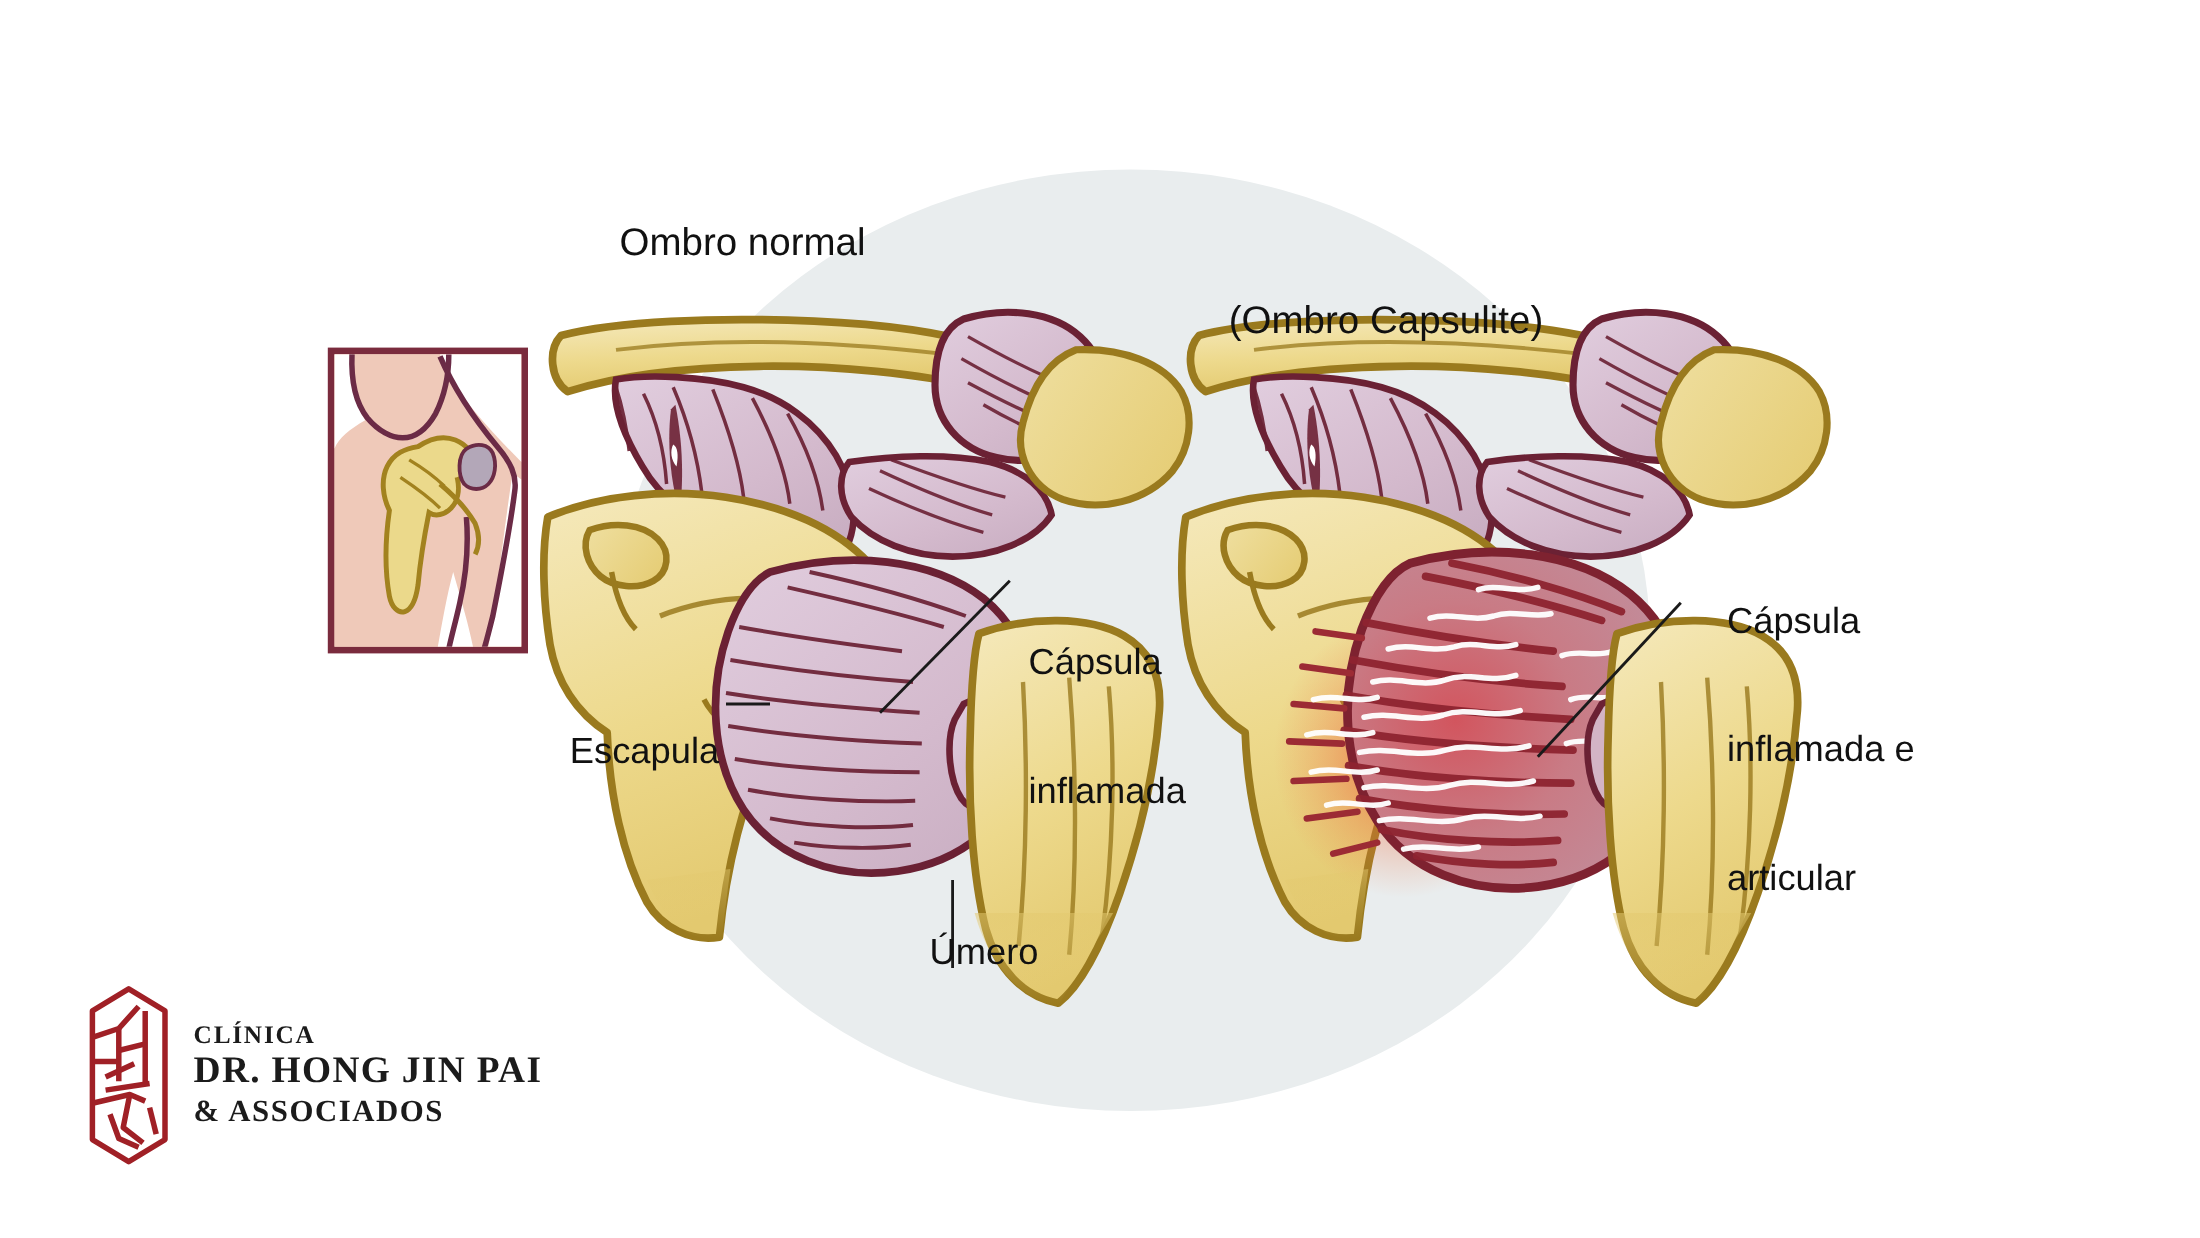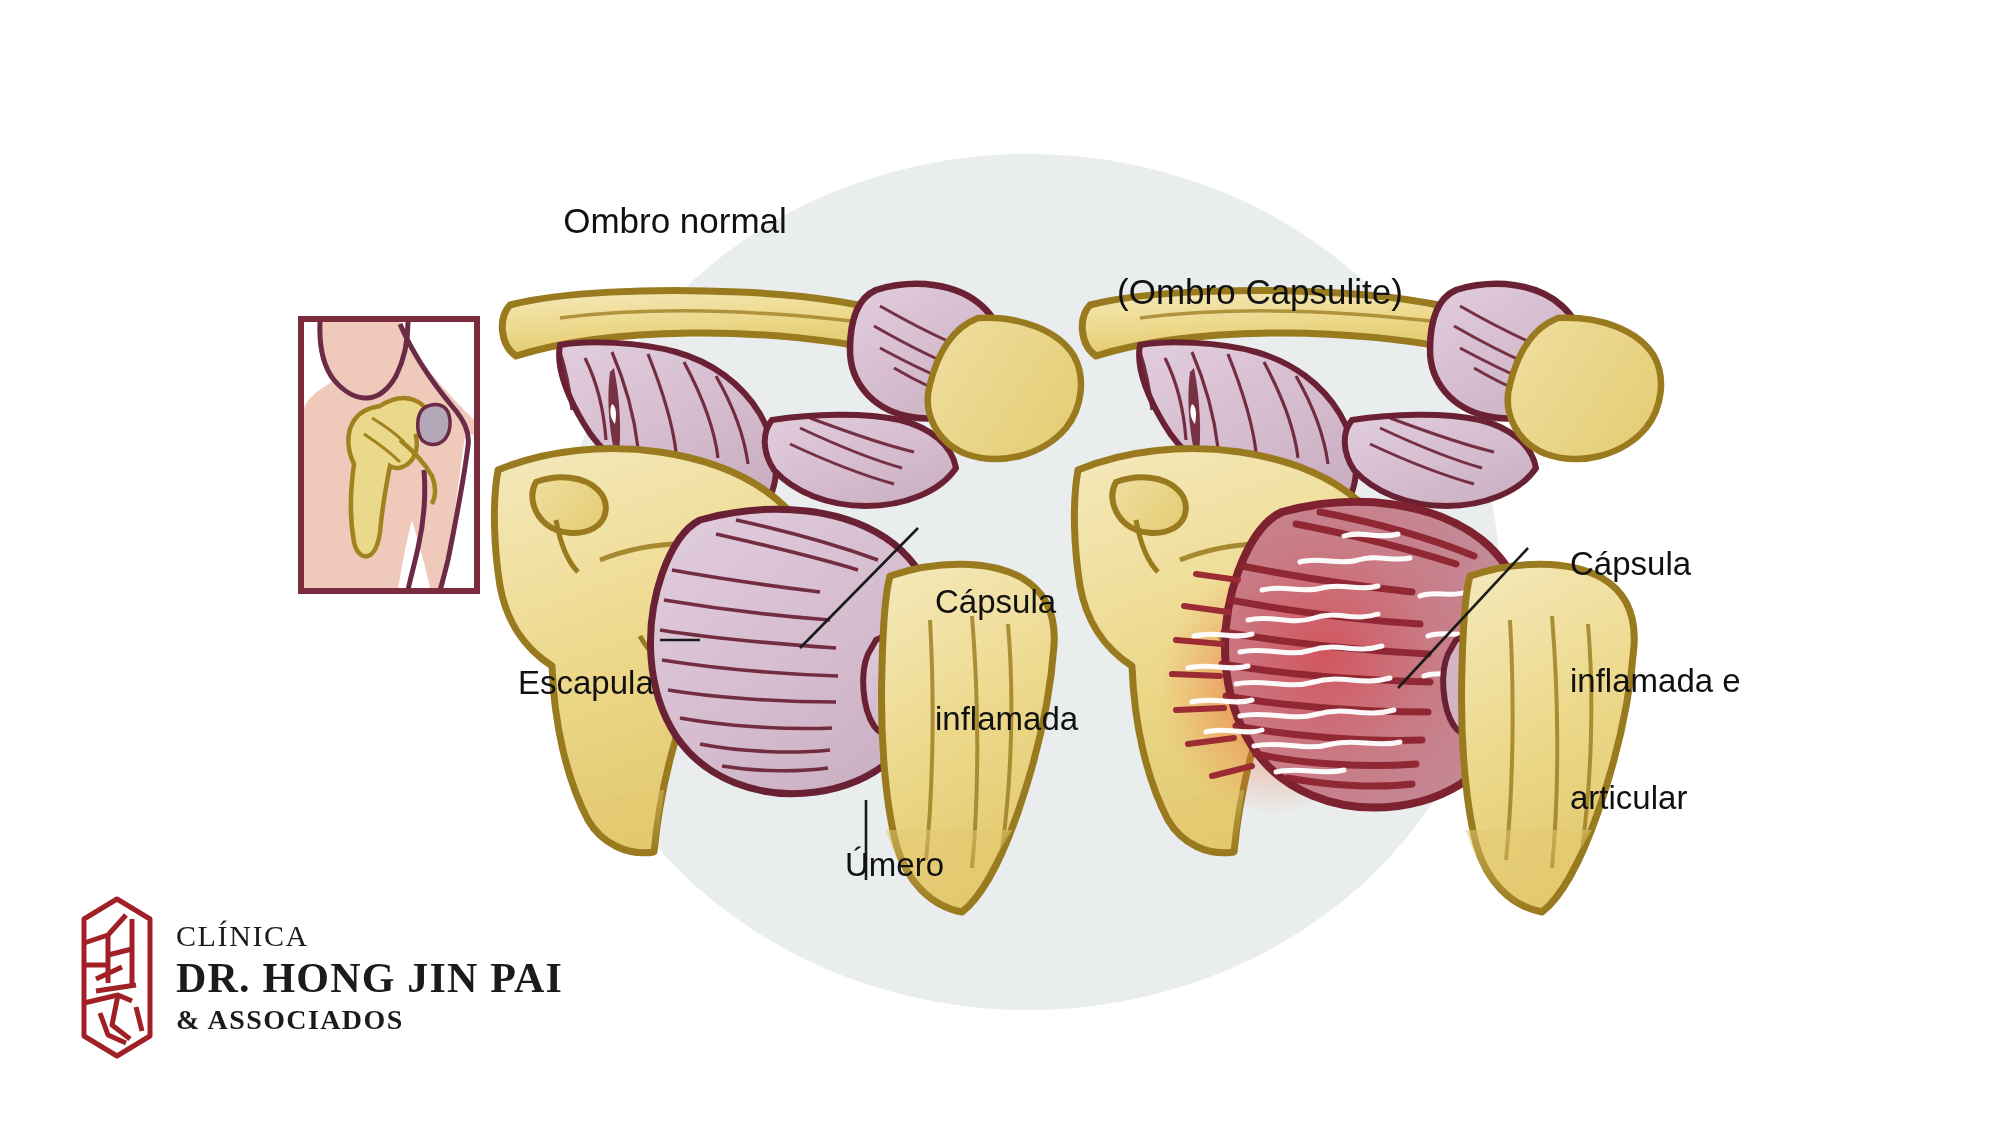--- a/index.html
+++ b/index.html
@@ -7,23 +7,23 @@
   body{width:2000px;height:1125px;position:relative;overflow:hidden;
        font-family:"Liberation Sans","DejaVu Sans",sans-serif;}
   #stage{position:absolute;inset:0;width:2000px;height:923px;}
   svg.layer{position:absolute;left:0;top:0;width:2000px;height:1125px;overflow:visible;}
   .lbl{position:absolute;color:#111111;font-family:"Liberation Sans","DejaVu Sans",sans-serif;
        font-weight:400;line-height:1.18;white-space:pre;}
   .title{font-size:35px;text-align:center;}
   .anno{font-size:33px;}
   .logo-wrap{position:absolute;left:78px;top:895px;display:flex;align-items:center;gap:20px;}
   .logo-txt{display:flex;flex-direction:column;justify-content:center;color:#1b1b1b;}
-  .logo-l1{font-size:30px;letter-spacing:1.6px;font-weight:400;
+  .logo-l1{font-size:23px;letter-spacing:1.6px;font-weight:700;
            font-family:"Liberation Serif","DejaVu Serif",serif;}
-  .logo-l2{font-size:42px;letter-spacing:1.2px;font-weight:700;margin:1px 0 2px 0;
+  .logo-l2{font-size:34px;letter-spacing:1.2px;font-weight:700;margin:1px 0 2px 0;
            font-family:"Liberation Serif","DejaVu Serif",serif;}
   .logo-l3{font-size:28px;letter-spacing:1.4px;font-weight:700;
            font-family:"Liberation Serif","DejaVu Serif",serif;}
 </style>
 </head>
 <body>
 
 <div id="stage">
 
   <svg class="layer" viewBox="0 0 2000 1125">

